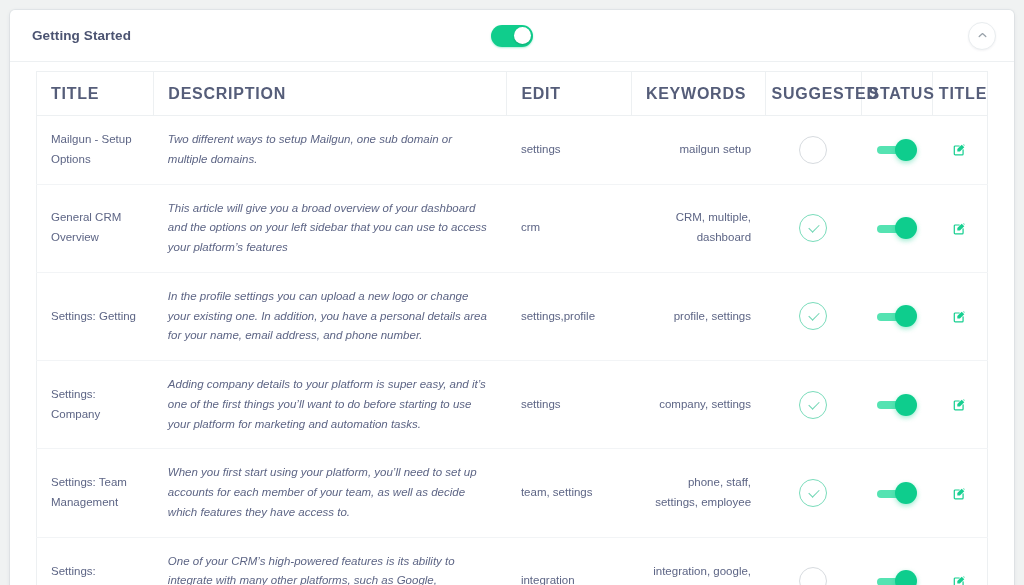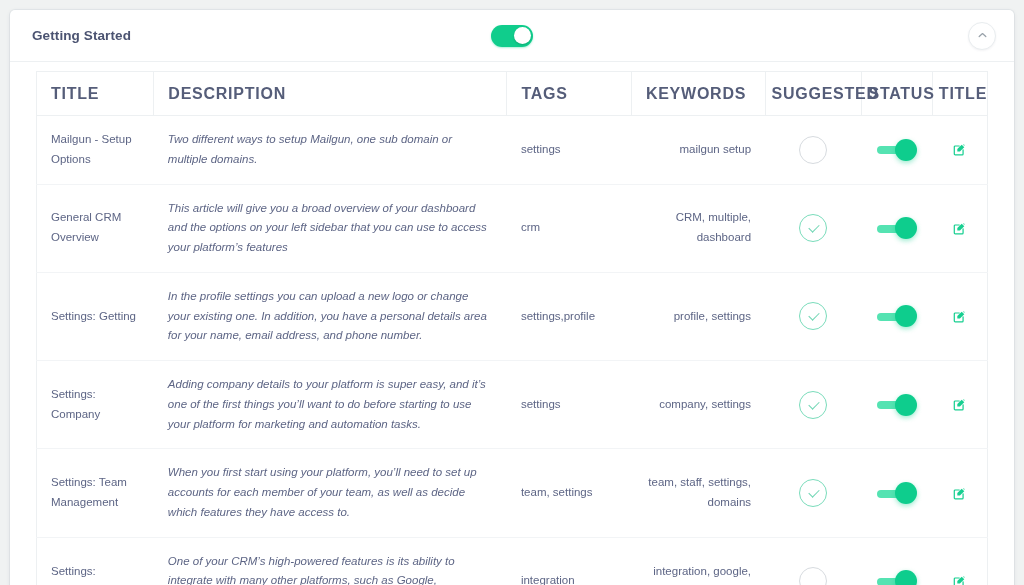--- a/index.html
+++ b/index.html
@@ -211,21 +211,21 @@
         <col style="width:122px">
         <col style="width:131px">
         <col style="width:95px">
         <col style="width:69px">
         <col style="width:54px">
       </colgroup>
       <thead>
         <tr>
           <th>TITLE</th>
           <th>DESCRIPTION</th>
-          <th>TAGS</th>
+          <th>EDIT</th>
           <th>KEYWORDS</th>
           <th class="ctr">SUGGESTED</th>
           <th class="ctr">STATUS</th>
           <th class="ctr">TITLE</th>
         </tr>
       </thead>
       <tbody id="articles-body">
           <tr>
             <td class="col-title">Mailgun - Setup Options</td>
             <td class="col-desc">Two different ways to setup Mailgun, one sub domain or multiple domains.</td>
@@ -275,21 +275,21 @@
             <td class="ctr"><span class="edit-icon"><svg width="13" height="13" viewBox="0 0 16 16" fill="none">
                   <path d="M12.4 8.4v5.0a1.1 1.1 0 0 1-1.1 1.1H2.7a1.1 1.1 0 0 1-1.1-1.1V4.8a1.1 1.1 0 0 1 1.1-1.1h5.0" stroke="#16cf90" stroke-width="1.5" stroke-linecap="round" stroke-linejoin="round"></path>
                   <path d="M10.7 2.0l3.2 3.2-5.4 5.4H5.3V7.4z" fill="#16cf90"></path>
                   <path d="M13.1 1.1l1.7 1.7-1.0 1.0-1.7-1.7z" fill="#7fe8c4"></path>
                 </svg></span></td>
           </tr>
           <tr>
             <td class="col-title">Settings: Team Management</td>
             <td class="col-desc">When you first start using your platform, you’ll need to set up accounts for each member of your team, as well as decide which features they have access to.</td>
             <td class="col-tags">team, settings</td>
-            <td class="col-kw">team, staff, settings, domains</td>
+            <td class="col-kw">phone, staff, settings, employee</td>
             <td class="ctr"><span class="sug-circle checked"></span></td>
             <td class="ctr"><span class="status-toggle"><span class="track"></span><span class="knob"></span></span></td>
             <td class="ctr"><span class="edit-icon"><svg width="13" height="13" viewBox="0 0 16 16" fill="none">
                   <path d="M12.4 8.4v5.0a1.1 1.1 0 0 1-1.1 1.1H2.7a1.1 1.1 0 0 1-1.1-1.1V4.8a1.1 1.1 0 0 1 1.1-1.1h5.0" stroke="#16cf90" stroke-width="1.5" stroke-linecap="round" stroke-linejoin="round"></path>
                   <path d="M10.7 2.0l3.2 3.2-5.4 5.4H5.3V7.4z" fill="#16cf90"></path>
                   <path d="M13.1 1.1l1.7 1.7-1.0 1.0-1.7-1.7z" fill="#7fe8c4"></path>
                 </svg></span></td>
           </tr>
           <tr>
             <td class="col-title">Settings: Integrations</td>

